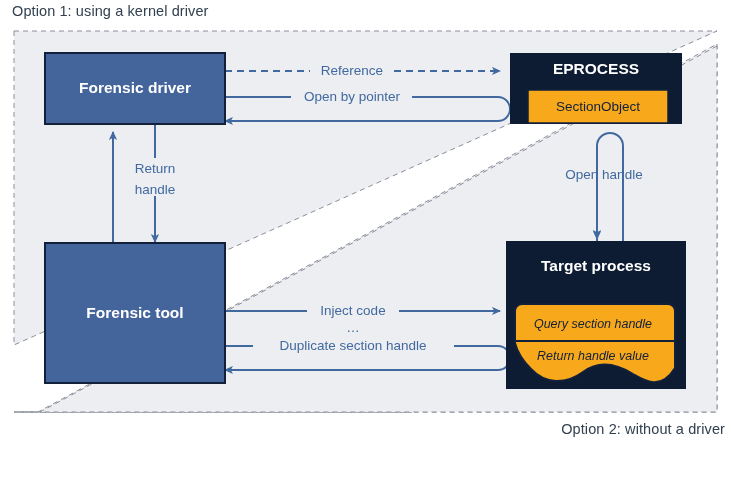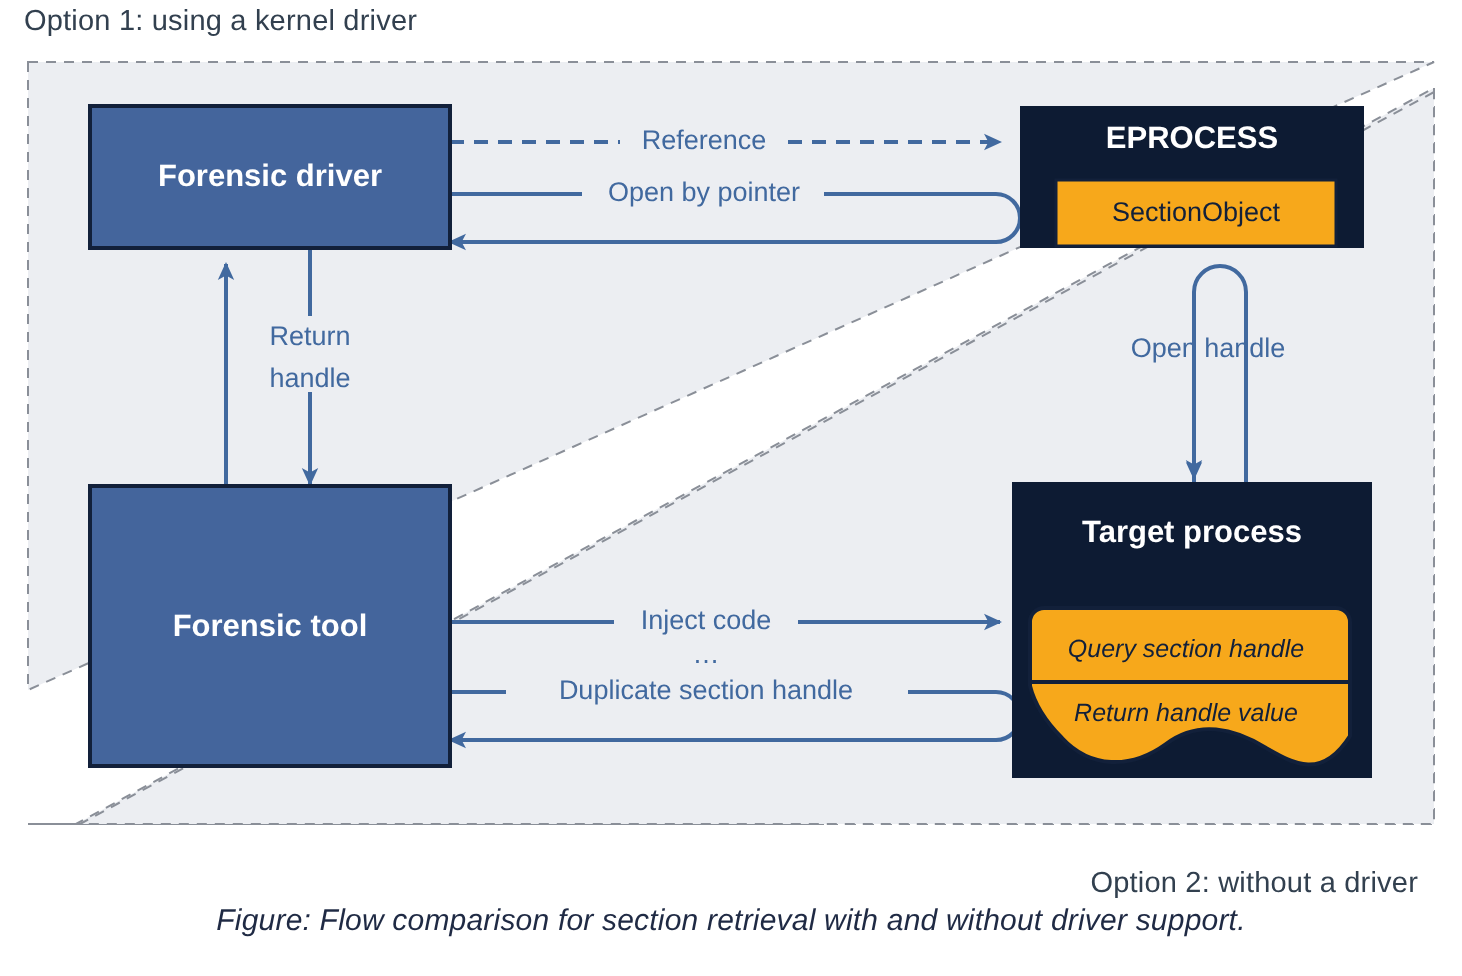--- a/index.html
+++ b/index.html
@@ -9,21 +9,21 @@
     color:#1f2a44;
   }
   #stage{position:absolute;inset:0;width:731px;height:376px;}
   svg#scene{position:absolute;left:0;top:0;width:731px;height:488px;display:block;}
 
   .opt-label{
     position:absolute;font-size:14.5px;color:#32404f;white-space:nowrap;
     letter-spacing:0.1px;
   }
   #opt1-label{left:12px;top:3px;}
-  #opt2-label{right:22px;top:421px;margin-top:13px;}
+  #opt2-label{right:6px;top:421px;}
 
   .caption{
     position:absolute;left:0;right:0;top:452px;text-align:center;
     font-size:15px;font-style:italic;color:#1f2a44;letter-spacing:0.1px;
   }
 
   .boxtext{
     fill:#ffffff;font-family:"Liberation Sans","DejaVu Sans",sans-serif;
     font-size:15.5px;font-weight:bold;text-anchor:middle;
     dominant-baseline:middle;
@@ -150,14 +150,13 @@
                  c-18,13 -38,12 -52,-3
                  c-9,-9 -14,-18 -16,-26
                  Z" fill="#f7a81b" stroke="#12203a" stroke-width="2"></path>
         <path d="M515,341 H675" stroke="#12203a" stroke-width="2" fill="none"></path>
         <text class="sub-orange ital" x="593" y="325">Query section handle</text>
         <text class="sub-orange ital" x="593" y="357">Return handle value</text>
       </g>
     </g>
   </svg>
 
-  <div class="caption">Figure: Flow comparison for section retrieval with and without driver support.</div>
 </div>
 
 </body></html>

